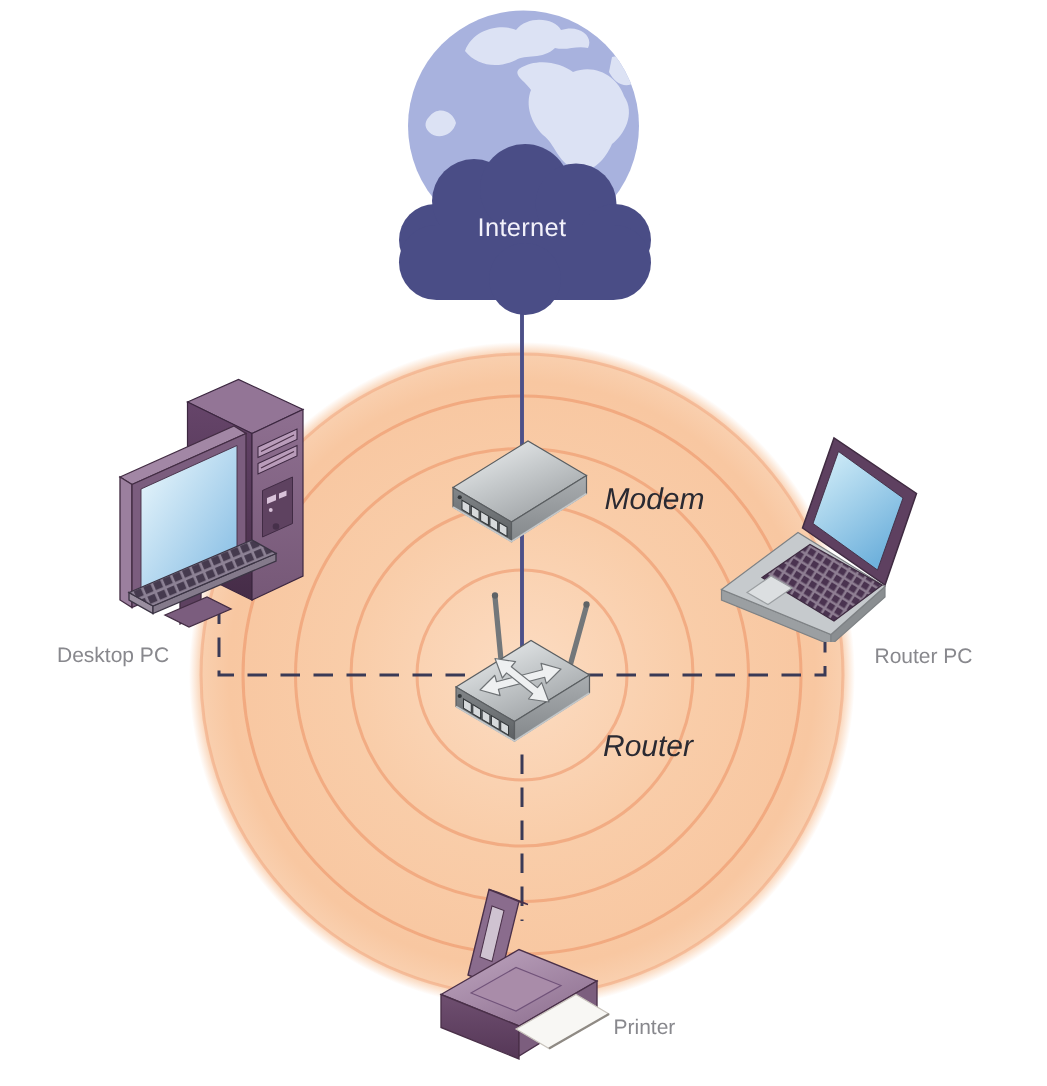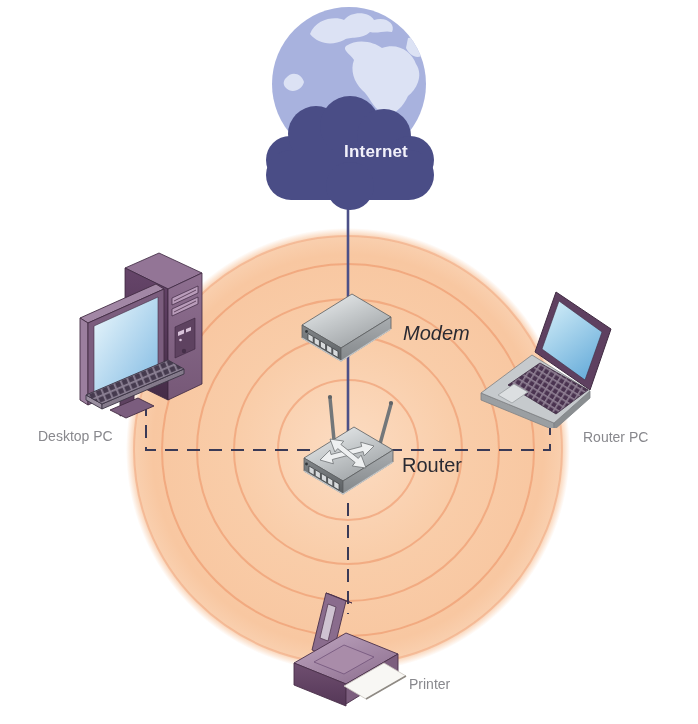--- a/index.html
+++ b/index.html
@@ -12,25 +12,25 @@
   #globe-cloud{left:258px;top:4px;}
   #modem-svg{left:294px;top:287px;}
   #router-svg{left:294px;top:392px;}
   #desktop-svg{left:28px;top:252px;}
   #laptop-svg{left:478px;top:283px;}
   #printer-svg{left:286px;top:586px;}
   .label{position:absolute;white-space:nowrap;line-height:1.15;}
   .label-dark{color:#2a2a32;font-size:20px;}
   .label-gray{color:#88888d;font-size:14px;}
   .label-internet{
-    left:288px;top:142px;width:120px;text-align:right;
-    color:#f2f1fa;font-size:17px;font-weight:bold;letter-spacing:.2px;
+    left:288px;top:142px;width:120px;text-align:center;
+    color:#f2f1fa;font-size:17px;font-weight:normal;letter-spacing:.2px;
   }
   #modem-label{left:403px;top:322px;font-style:italic;}
-  #router-label{left:402px;top:454px;}
+  #router-label{left:402px;top:487px;font-style:italic;}
   #desktop-label{left:38px;top:428px;}
   #laptop-label{left:583px;top:429px;}
   #printer-label{left:409px;top:676px;}
 </style>
 </head>
 <body>
 
 <div class="stage">
 
   <svg id="bg-layer" width="698" height="724" viewBox="0 0 698 724">

